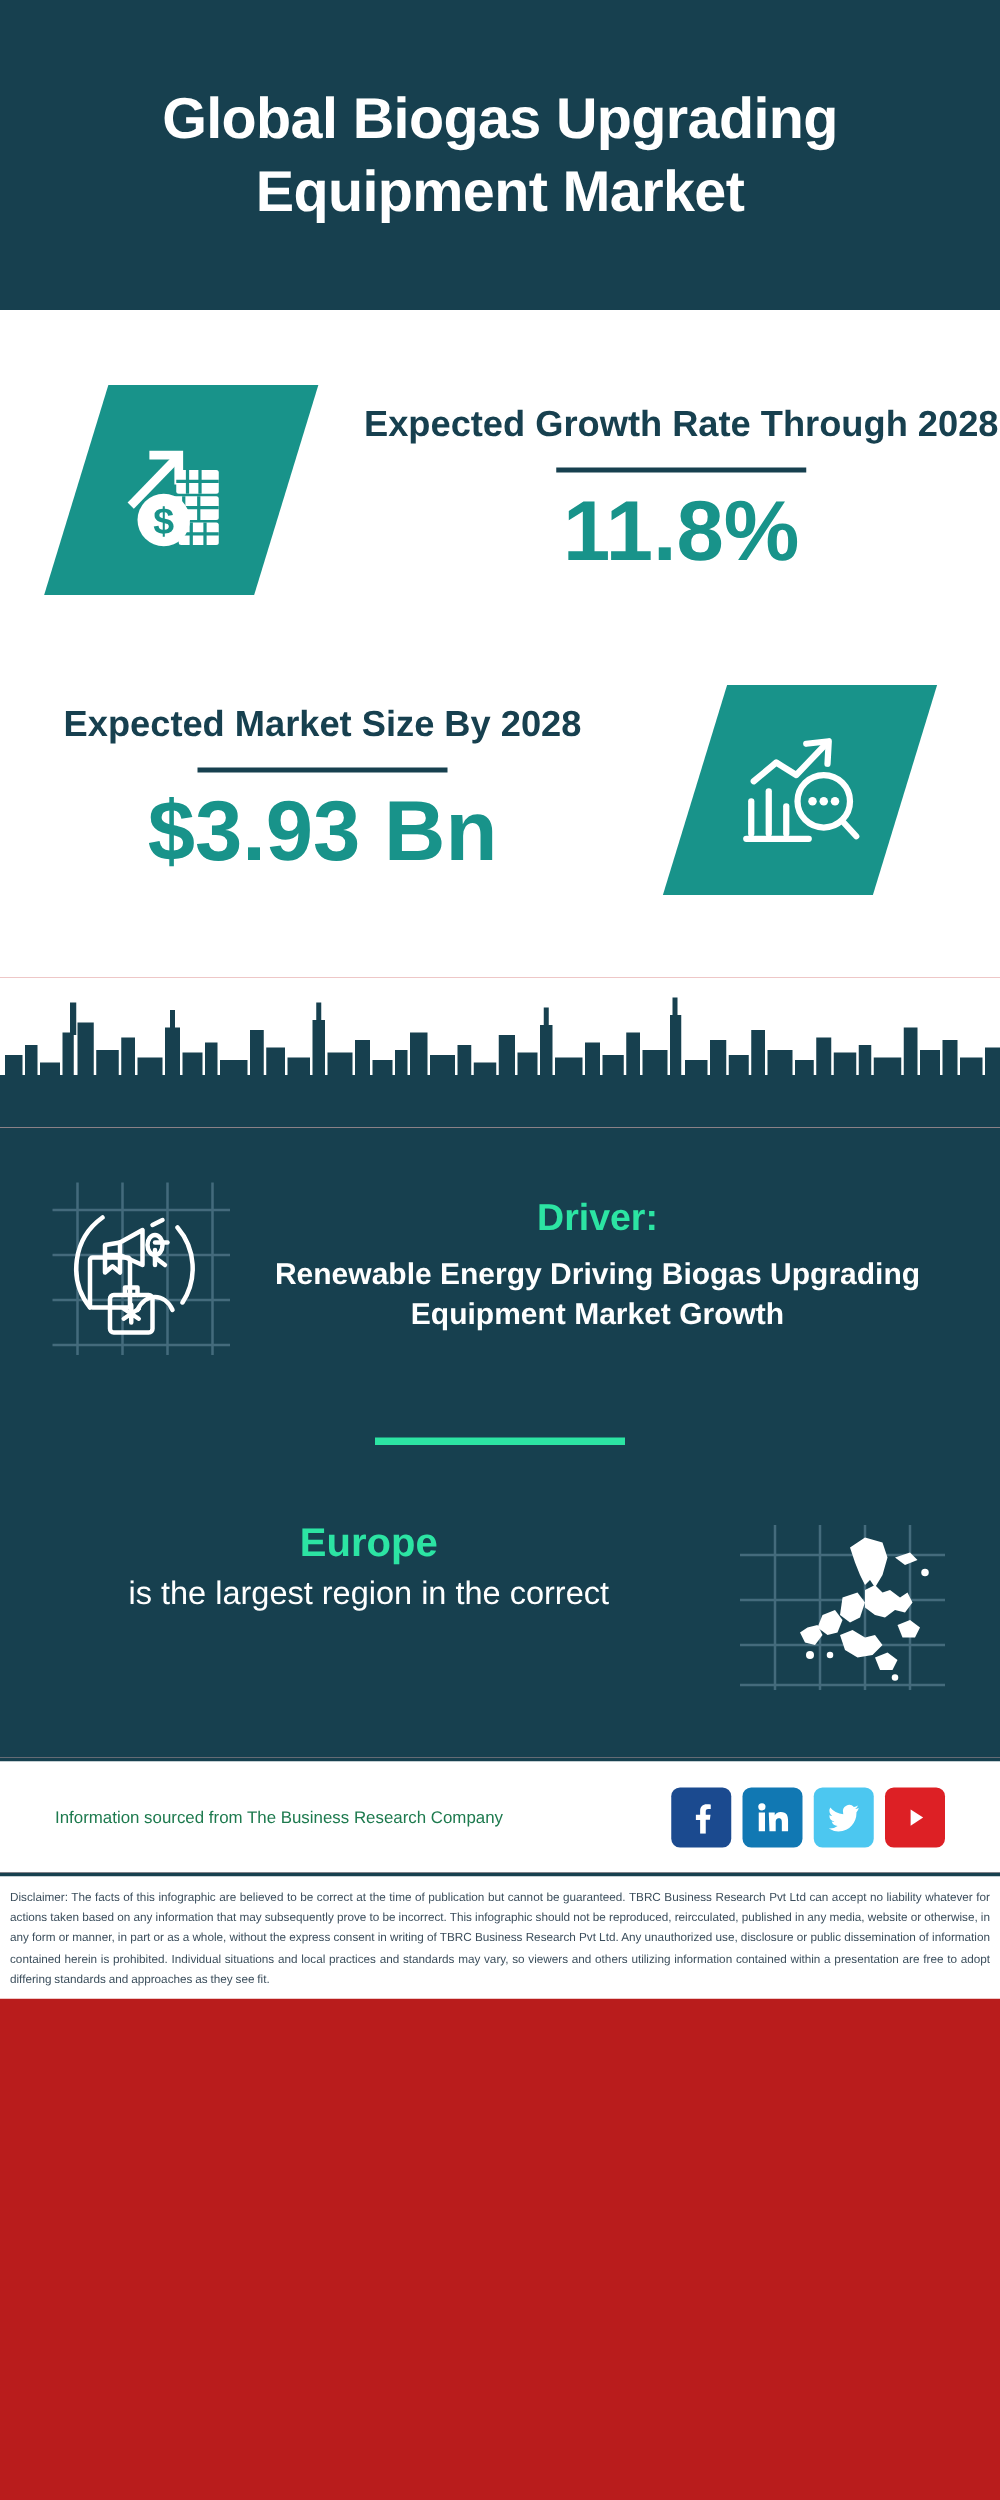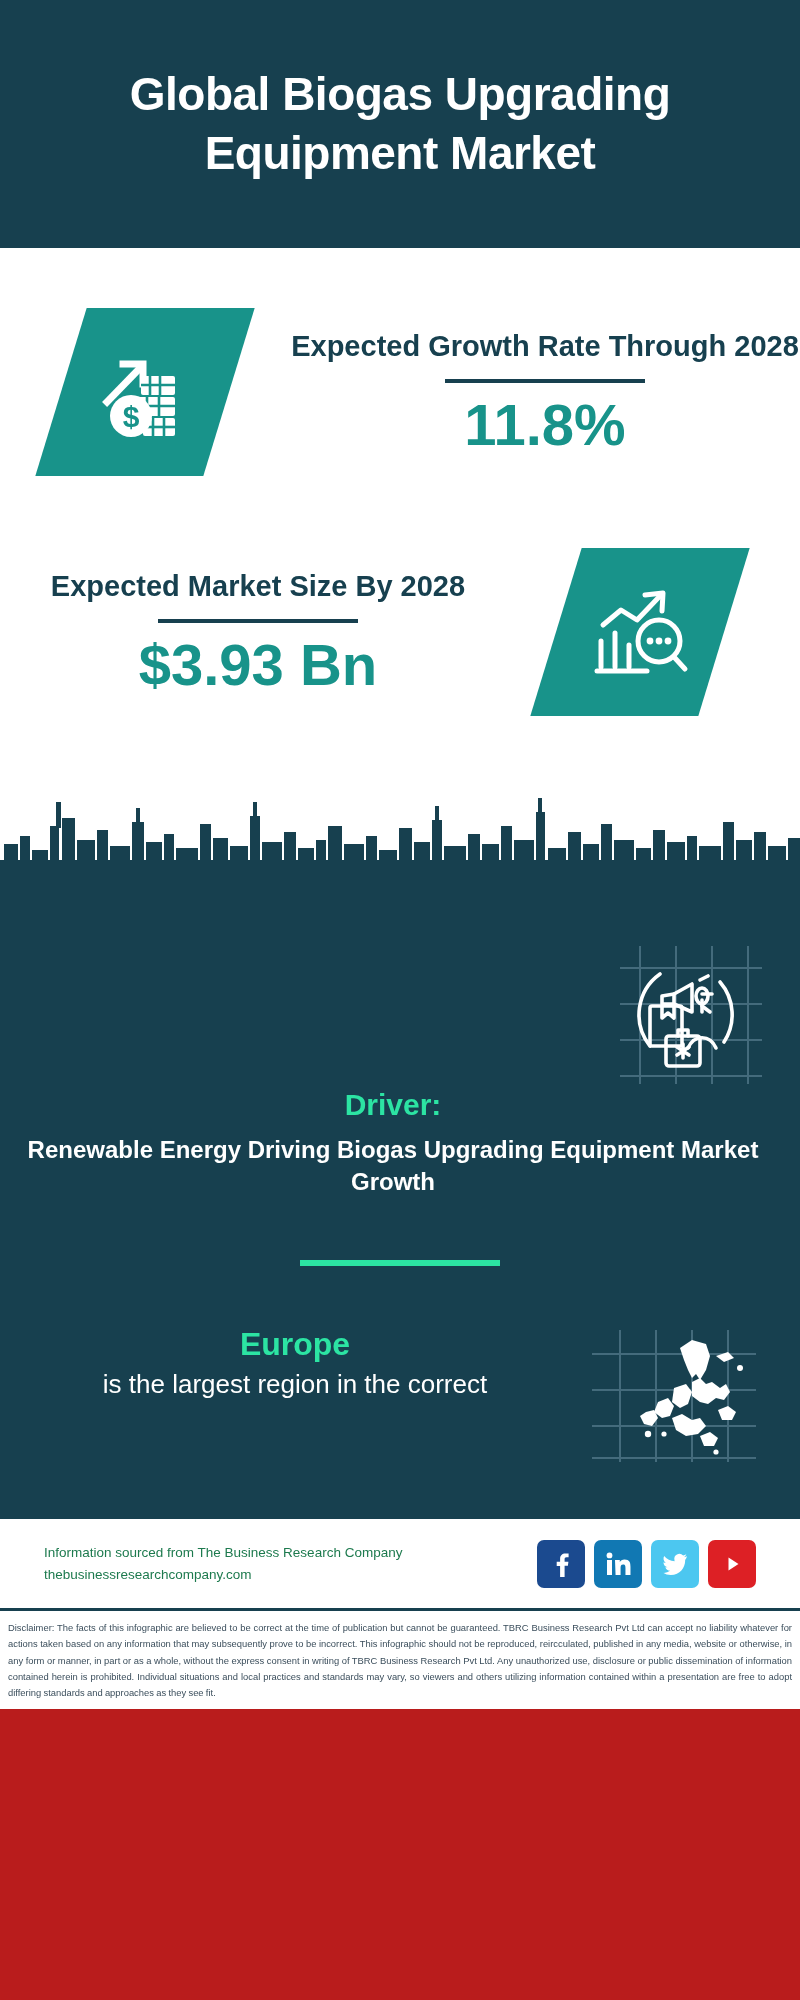--- a/index.html
+++ b/index.html
@@ -75,21 +75,21 @@
     line-height: 1.33;
   }
   .rule {
     width: 200px;
     height: 4px;
     background: #17404f;
     margin: 14px auto 10px auto;
   }
   .stat-value {
     color: #18938a;
-    font-size: 58px;
+    font-size: 68px;
     font-weight: bold;
     line-height: 1.1;
   }
 
   
   .skyline-band {
     position: relative;
     width: 800px;
     height: 120px;
     background: #ffffff;
@@ -99,23 +99,22 @@
 
   
   .dark {
     width: 800px;
     background: #17404f;
     padding-bottom: 10px;
   }
 
   .driver-row {
     display: flex;
-    align-items: flex-end;
+    align-items: center;
     padding: 36px 26px 0 26px;
-    flex-direction: column;
   }
   .grid-icon { flex: 0 0 auto; width: 170px; display:flex; justify-content:center;}
   .driver-text { flex: 1 1 auto; text-align: center; padding-right: 14px; }
   .driver-head {
     color: #2ce4a3;
     font-size: 30px;
     font-weight: bold;
     margin-bottom: 12px;
   }
   .driver-body {
@@ -405,21 +404,20 @@
               <circle cx="128" cy="126" r="2.6"></circle>
           </g>
         </svg>
       </div>
     </div>
   </div>
 
   <div class="footer">
     <div class="source">
       <div class="source-line">Information sourced from The Business Research Company</div>
-      <div class="source-line">thebusinessresearchcompany.com</div>
     </div>
     <div class="socials">
       <div class="social s-fb">
         <svg width="26" height="26" viewBox="0 0 26 26">
           <path d="M16.6 26V14.8h3.3l.5-4.1h-3.8V8.2c0-1.2.3-2 2-2h2V2.6c-.4-.05-1.7-.17-3.2-.17-3.2 0-5.3 1.9-5.3 5.4v3h-3.4v4.1h3.4V26z" fill="#ffffff"></path>
         </svg>
       </div>
       <div class="social s-li">
         <svg width="26" height="26" viewBox="0 0 26 26">
           <g fill="#ffffff">

